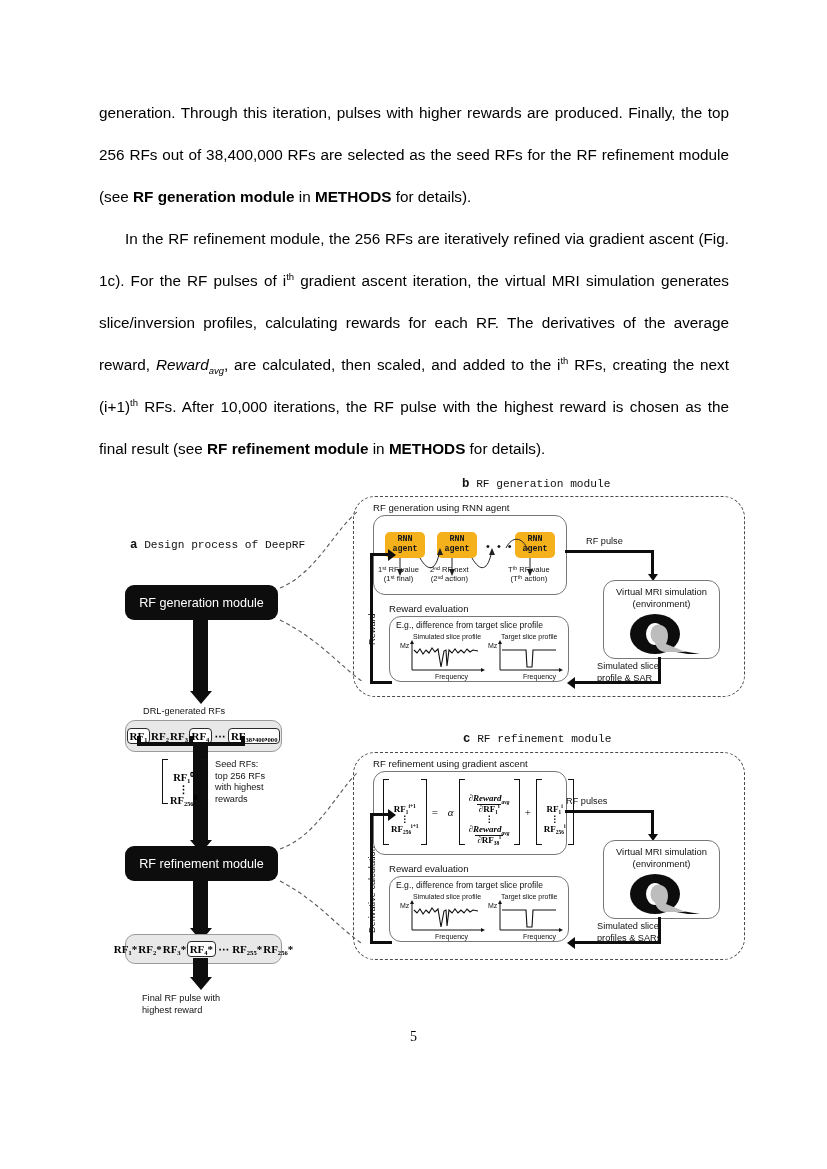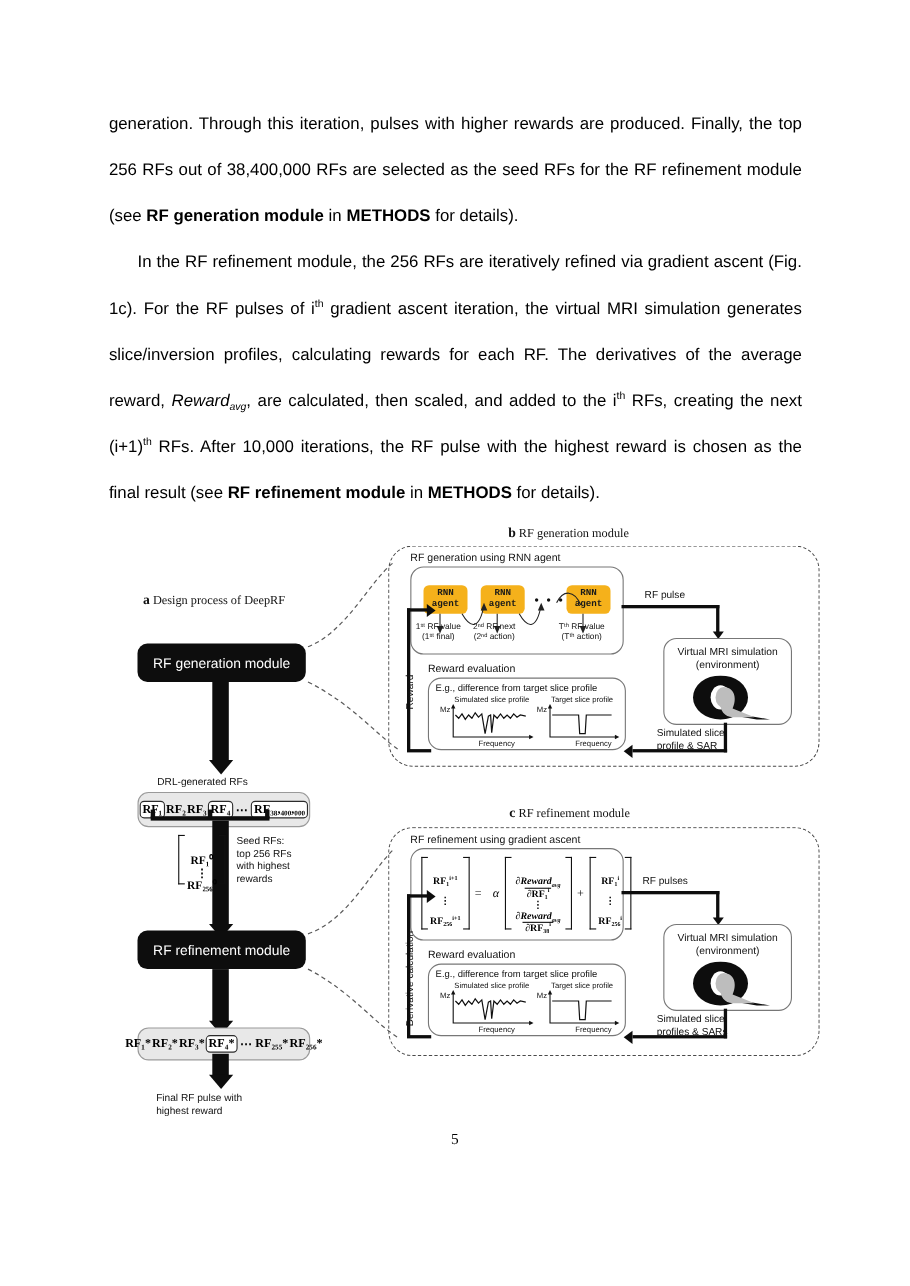--- a/index.html
+++ b/index.html
@@ -45,21 +45,21 @@
   #figure .lbl {
     position: absolute;
     font-family: "Liberation Sans", sans-serif;
     font-size: 9.2px;
     color: #111;
     white-space: nowrap;
     line-height: 1.25;
   }
   #figure .panel-title {
     position: absolute;
-    font-family: Liberation Serif, serif;
+    font-family: Liberation Mono, monospace;
     font-size: 11.2px;
     color: #111;
     white-space: nowrap;
   }
   #figure .panel-title .pl { font-weight: bold; font-size: 12.4px; }
 
   
   .module-box {
     position: absolute;
     background: #0d0d0d;
@@ -142,21 +142,21 @@
   }
   .brk {
     width: 5px;
     border-top: 1.3px solid #111;
     border-bottom: 1.3px solid #111;
   }
   .brk-l { border-left: 1.3px solid #111; }
   .brk-r { border-right: 1.3px solid #111; }
   .mcol {
     display: flex; flex-direction: column;
-    align-items: center; justify-content: space-between;
+    align-items: center; justify-content: center;
     padding: 2px 2px;
     line-height: 1.1;
     margin-top: 16px;
   }
 
   
   .dash-panel {
     position: absolute;
     border: 1.3px dashed #4a4a4a;
     border-radius: 22px;
@@ -472,21 +472,21 @@
         <span class="vdots">⋮</span>
         <span><span class="bold">RF₂₅₆</span><sup>i</sup></span>
       </div>
       <div class="brk brk-r"></div>
     </div>
   </div>
 
   <div class="thinline" style="left:460px; top:340px; width:89px; height:3px;"></div>
   <div class="thinline" style="left:546px; top:340px; width:3px; height:26px;"></div>
   <div class="arrow-head-d-sm" style="left:542.5px; top:364px;"></div>
-  <div class="lbl" style="left:479px; top:326px;">RF pulses</div>
+  <div class="lbl" style="left:461px; top:326px;">RF pulses</div>
 
   <div class="mri-card" style="left:498px; top:370px; width:115px; height:77px;">
     <div class="cap" style="top:5px;">
       <div>Virtual MRI simulation</div>
       <div>(environment)</div>
     </div>
     <svg style="position:absolute; left:22px; top:33px; width:78px; height:43px;" viewBox="0 0 78 43">
       <path d="M62,40 L74,40 L50,36 L38,36 Z" fill="#0d0d0d"></path>
       <ellipse cx="29" cy="20" rx="25" ry="20" fill="#0d0d0d"></ellipse>
       <ellipse cx="29" cy="20" rx="9" ry="11" fill="#ffffff"></ellipse>

